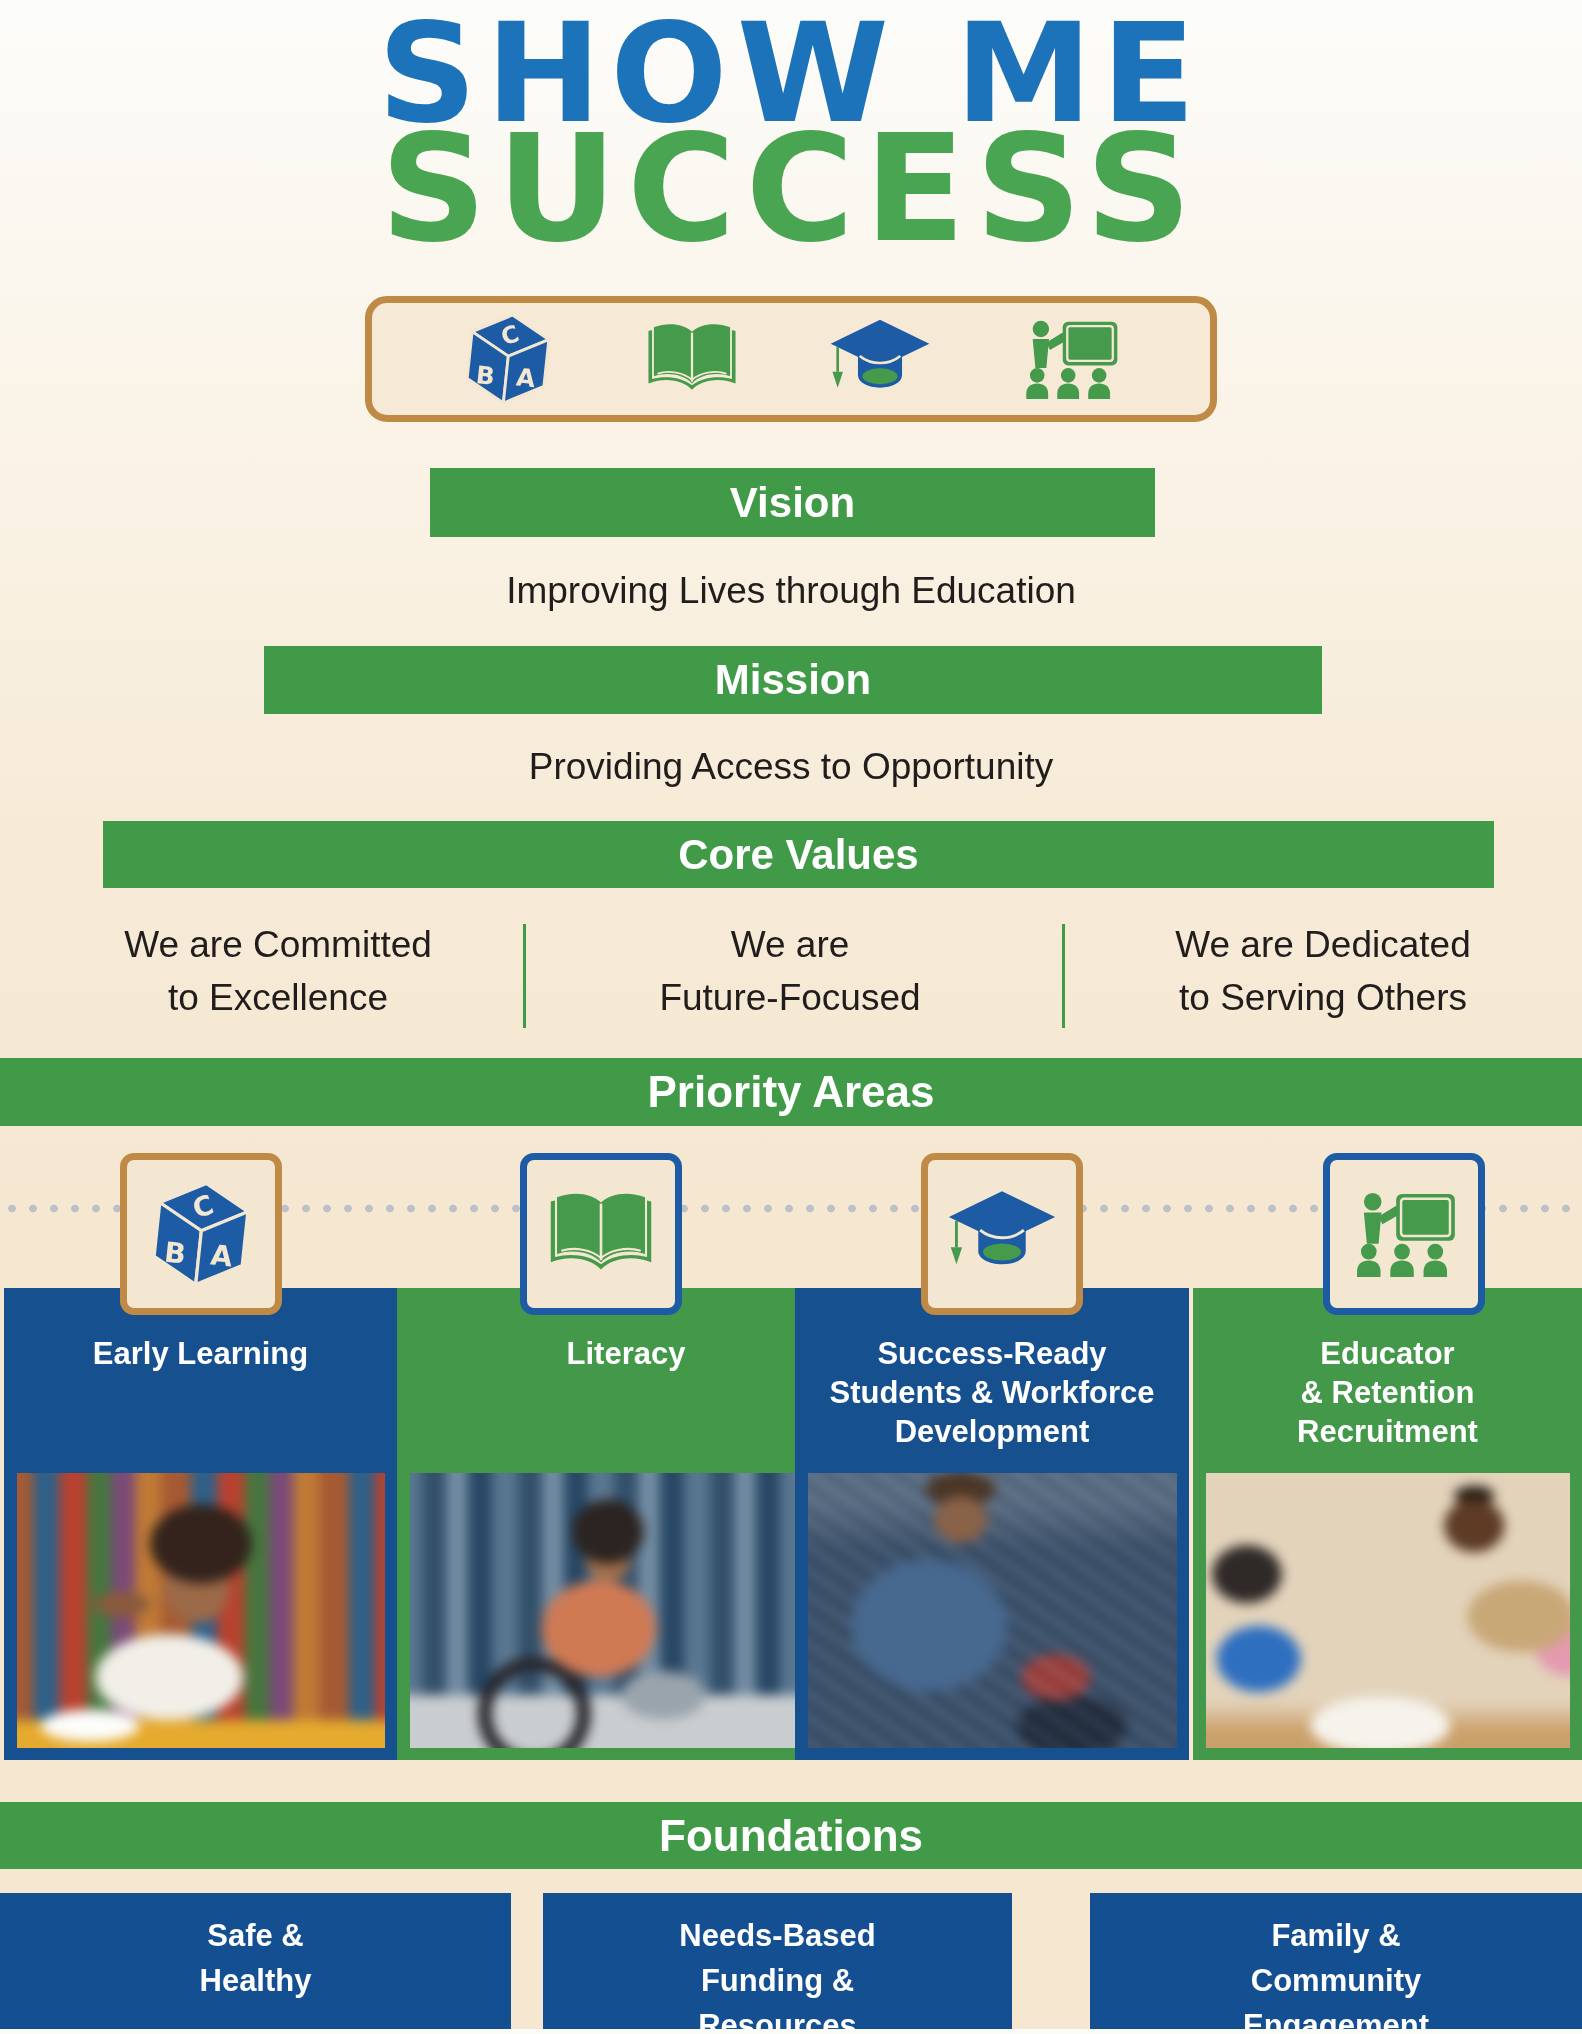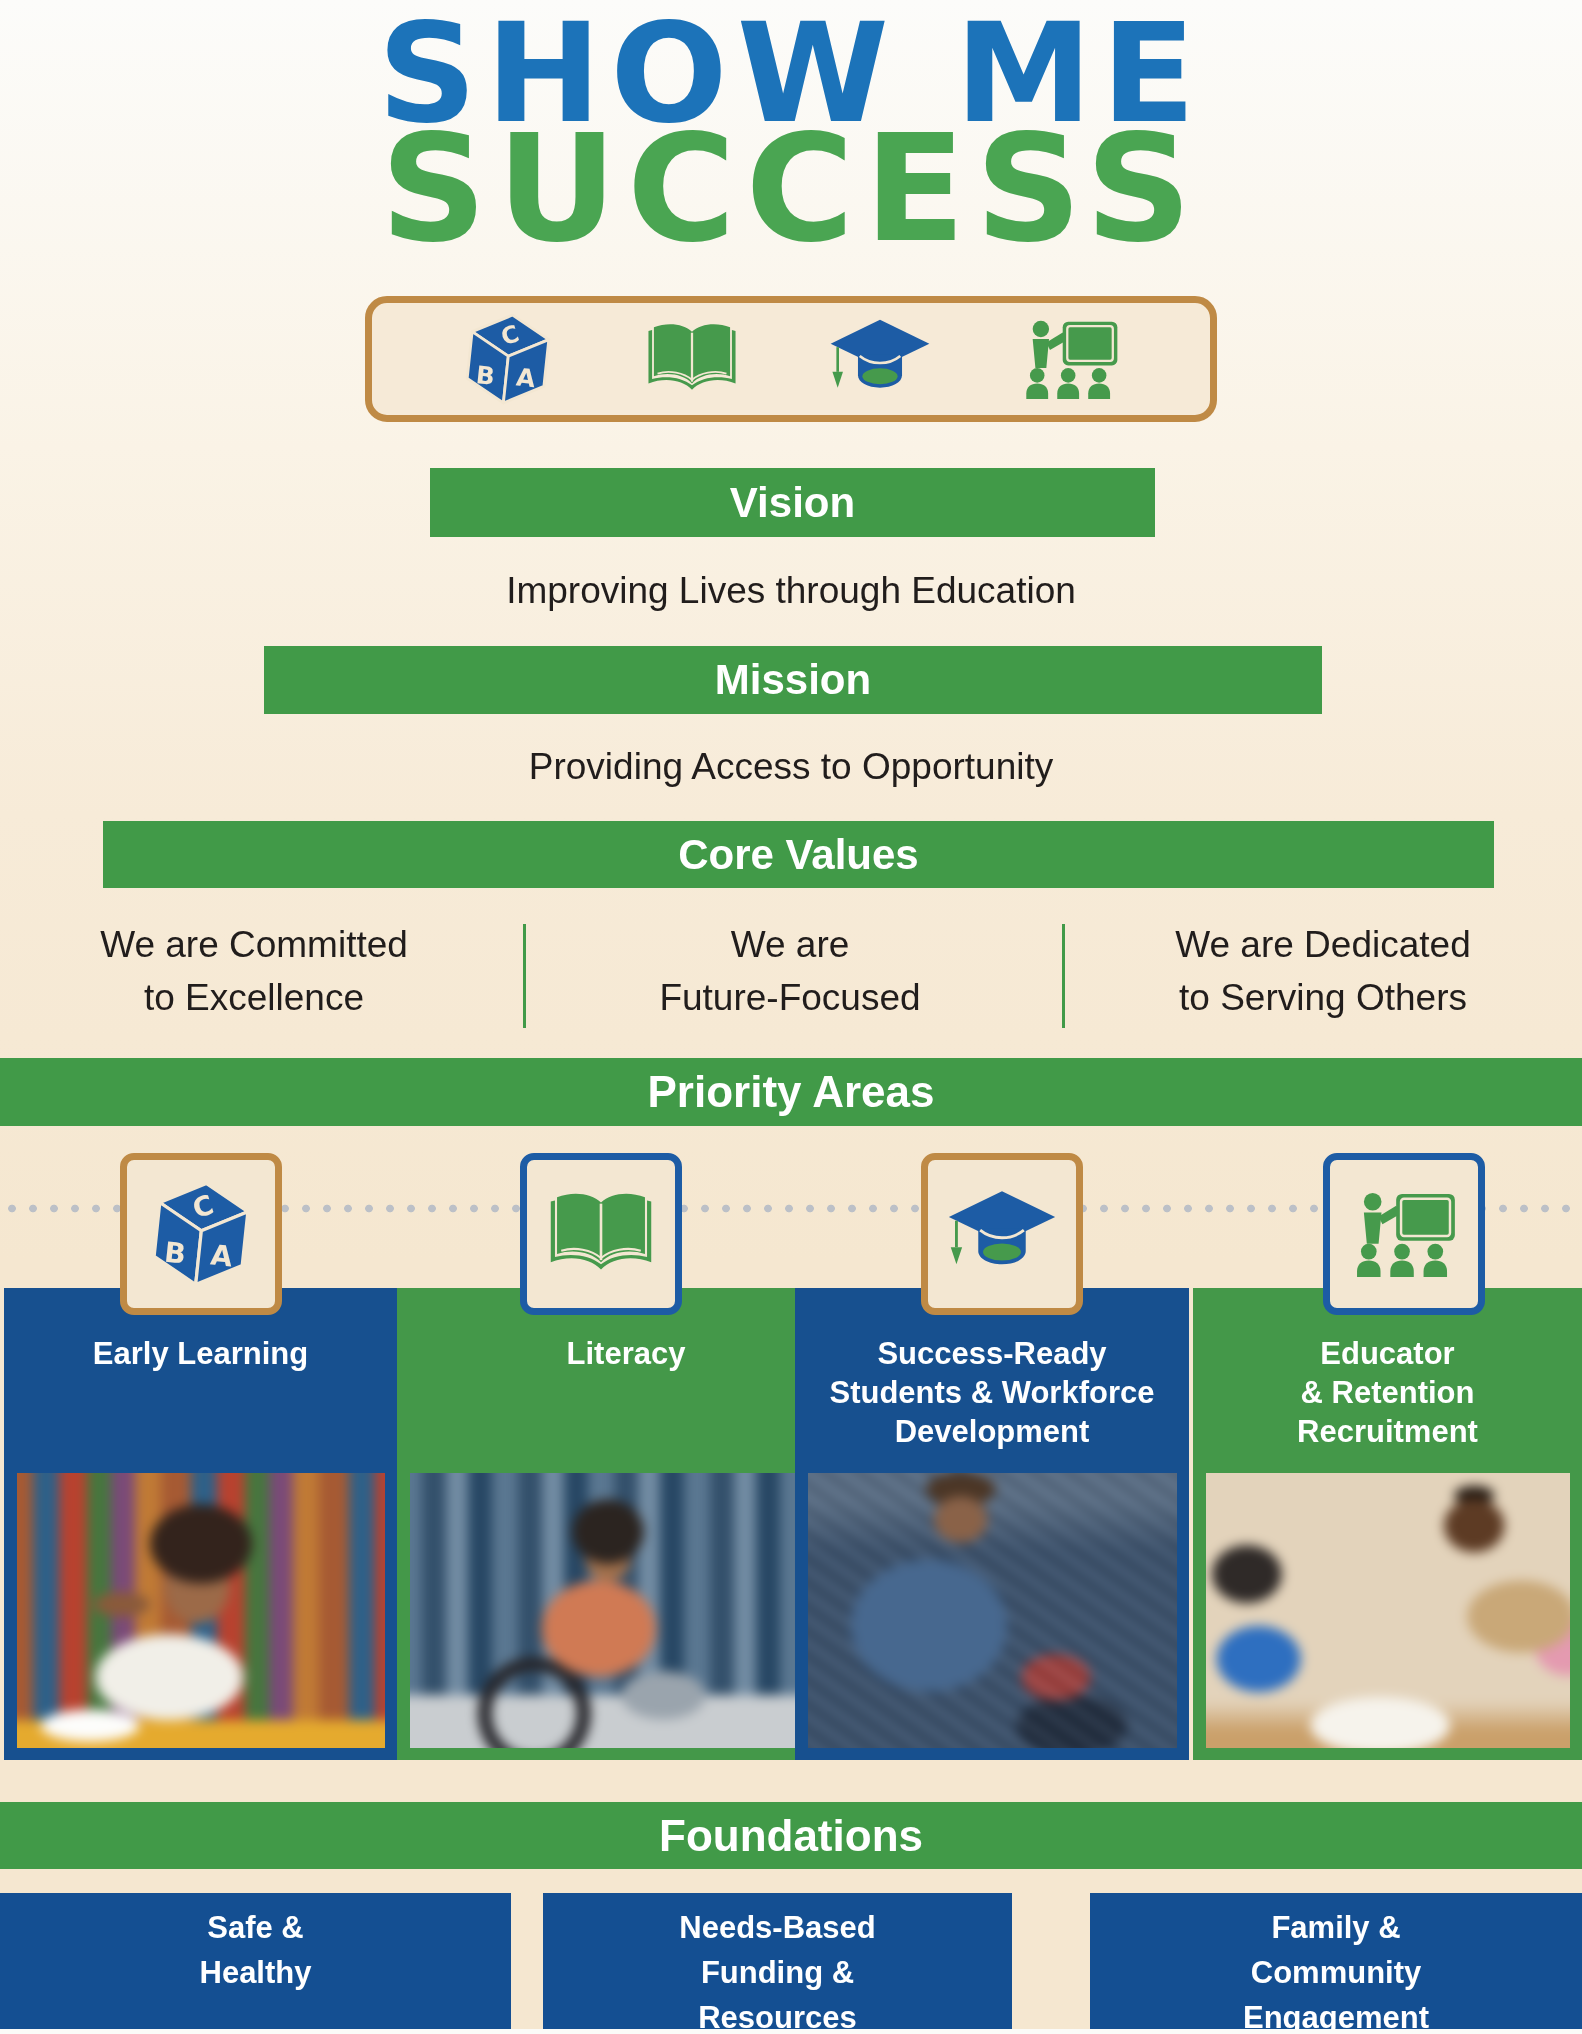--- a/index.html
+++ b/index.html
@@ -25,21 +25,21 @@
   .core-bar     { left:103px; top:821px;  width:1391px; height:67px; }
   .priority-bar { left:0;     top:1058px; width:1582px; height:68px; font-size:44px; }
   .foundations-bar { left:0;  top:1802px; width:1582px; height:67px; font-size:44px; }
   .lead { position:absolute; left:0; width:100%; margin:0; text-align:center;
           font-size:37px; color:#211d1c; }
   .vision-text  { top:570px; }
   .mission-text { top:746px; }
   
   .values { position:absolute; top:918px; left:0; width:100%; height:118px; }
   .value  { position:absolute; text-align:center; font-size:37px; color:#211d1c; line-height:53px; }
-  .value-1 { left:44px;   width:420px; }
+  .value-1 { left:68px;   width:420px; }
   .value-2 { left:560px;  width:460px; }
   .value-3 { left:1108px; width:430px; }
   .vdiv { position:absolute; top:6px; width:3px; height:104px; background:#419a48; }
   .vdiv-1 { left:523px; } .vdiv-2 { left:1062px; }
   
   .dots { position:absolute; top:1204px; left:8px; width:1566px; height:9px; z-index:2;
     background-image:radial-gradient(circle at 4px 4.5px, #bcc0c7 3.5px, transparent 4.2px);
     background-size:21px 9px; background-repeat:repeat-x; }
   .tile { position:absolute; top:1153px; width:162px; height:162px; box-sizing:border-box;
     border-radius:14px; background:#f3e7d2; display:flex; align-items:center; justify-content:center; z-index:3; }
@@ -91,21 +91,21 @@
     radial-gradient(60px 50px at 14% 38%, #2f2a28 0 56%, transparent 60%),
     radial-gradient(70px 55px at 17% 66%, #2e6fc0 0 58%, transparent 62%),
     radial-gradient(56px 48px at 96% 62%, #e49ab0 0 58%, transparent 62%),
     radial-gradient(110px 45px at 48% 88%, #f6f3ec 0 62%, transparent 65%),
     linear-gradient(0deg,#caa06a 0 10%, transparent 20%),
     #e3d3bb; }
   
   .fbox { position:absolute; top:1893px; height:141px; background:#144f92; color:#fff;
           text-align:center; font-weight:bold; font-size:31px; }
   .fbox span { display:block; line-height:45px; }
-  .fbox span:first-child { margin-top:12px; }
+  .fbox span:first-child { margin-top:20px; }
   .fbox-1 { left:0;      width:511px; }
   .fbox-2 { left:543px;  width:469px; }
   .fbox-3 { left:1090px; width:492px; }
   .bottom-strip { position:absolute; left:0; top:2029px; width:1582px; height:5px;
                   background:#fbfbf8; z-index:5; }
   .symbols { position:absolute; width:0; height:0; overflow:hidden; }
 </style>
 </head>
 <body>
 

